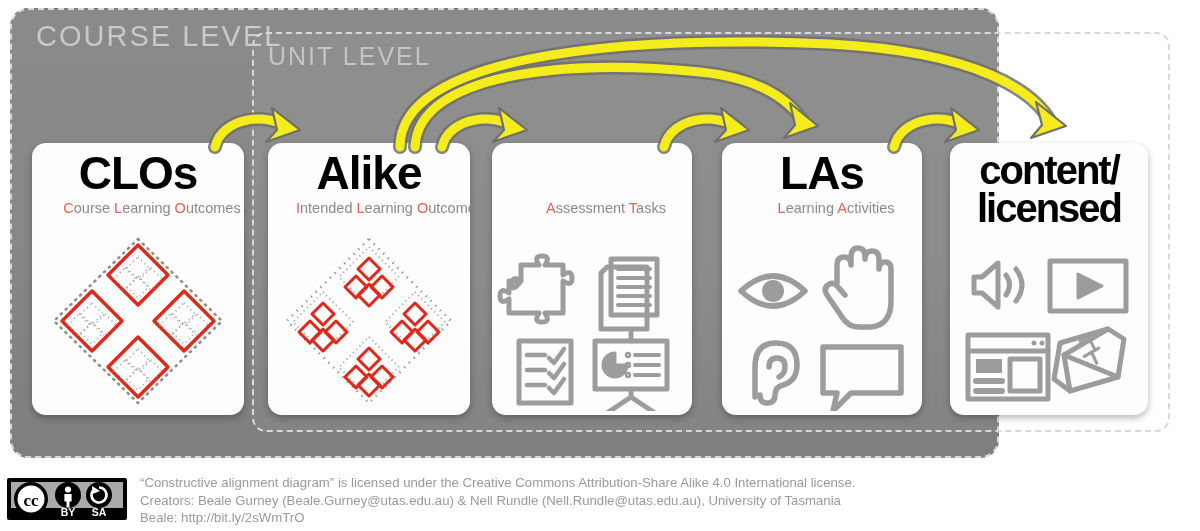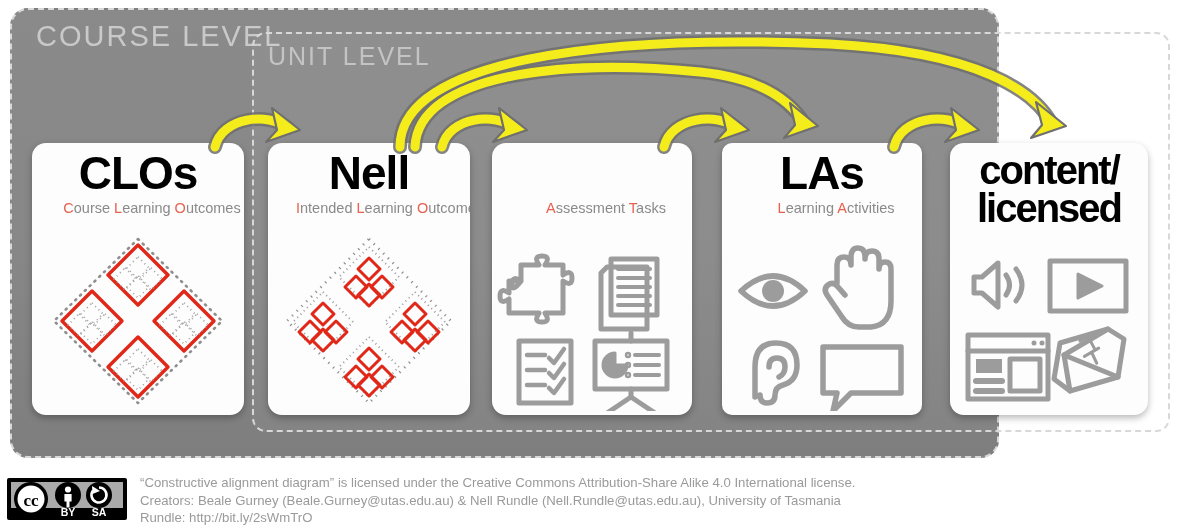--- a/index.html
+++ b/index.html
@@ -156,21 +156,21 @@
               <path d="M13 0 L24 11 L13 22 L2 11 Z" transform="translate(0,-7)"></path>
               <path d="M0 8 L11 19 L0 30 L-11 19 Z" transform="translate(0,-7)"></path>
             </g>
           </g>
         </g>
       </svg>
     </div>
   </div>
 
   <div class="card" id="card-ilos" style="left:268px;width:202px;">
-    <div class="card-title">Nell</div>
+    <div class="card-title">Alike</div>
     <div class="card-sub"><span class="hl">I</span><span>ntended </span><span class="hl">L</span><span>earning </span><span class="hl">O</span><span>utcomes</span></div>
     <div class="art">
       <svg width="196" height="180" viewBox="0 0 196 180">
         <g fill="none" stroke="#8e8e8e" stroke-width="2.6" stroke-dasharray="1.2 5.5" stroke-linejoin="round">
           <path d="M98 8 L180 90 L98 172 L16 90 Z"></path>
         </g>
         <g>
           <g transform="translate(98,46)">
             <path d="M0 -30 L30 0 L0 30 L-30 0 Z" fill="none" stroke="#9c9c9c" stroke-width="2" stroke-dasharray="1 3.6" stroke-linejoin="round"></path>
             <g fill="none" stroke="#e02718" stroke-width="3" stroke-linejoin="round">
@@ -260,21 +260,21 @@
                 <circle cx="39" cy="34" r="1.2"></circle>
                 <circle cx="39" cy="44" r="1.2"></circle>
             </g>
             <path d="M26 22 a12 12 0 1 0 12 12 L26 34 Z" fill="#9c9c9c" stroke-width="3"></path>
           </g>
         </g>
       </svg>
     </div>
   </div>
 
-  <div class="card" id="card-las" style="left:722px;width:200px;border-radius:10px;">
+  <div class="card" id="card-las" style="left:722px;width:200px;">
     <div class="card-title">LAs</div>
     <div class="card-sub"><span class="hl">L</span><span>earning </span><span class="hl">A</span><span>ctivities</span></div>
     <div class="art">
       <svg width="190" height="180" viewBox="0 0 190 180">
         <g fill="none" stroke="#9c9c9c" stroke-width="5.5" stroke-linejoin="round" stroke-linecap="round">
 
           <g transform="translate(12,32)">
             <path d="M2 28 q32 -30 64 0 q-32 30 -64 0 Z"></path>
             <circle cx="34" cy="28" r="11" fill="#9c9c9c" stroke="none"></circle>
           </g>
@@ -413,15 +413,15 @@
         <path d="M92 9.5 a7.5 7.5 0 1 1 -6 3" fill="none" stroke="#fff" stroke-width="2.6"></path>
         <path d="M85 8 L85.5 16 L93 13 Z" fill="#fff"></path>
       </g>
       <text x="61" y="38" font-family="'Liberation Sans',sans-serif" font-size="10.5" font-weight="bold" text-anchor="middle" fill="#fff">BY</text>
       <text x="92" y="38" font-family="'Liberation Sans',sans-serif" font-size="10.5" font-weight="bold" text-anchor="middle" fill="#fff">SA</text>
     </svg>
   </div>
   <div class="footer-text">
     <div>“Constructive alignment diagram” is licensed under the Creative Commons Attribution-Share Alike 4.0 International license.</div>
     <div>Creators: Beale Gurney (Beale.Gurney@utas.edu.au) &amp; Nell Rundle (Nell.Rundle@utas.edu.au), University of Tasmania</div>
-    <div>Rundle: http://bit.ly/2sWmTrO</div>
+    <div>Beale: http://bit.ly/2sWmTrO</div>
   </div>
 </div>
 
 </body></html>

